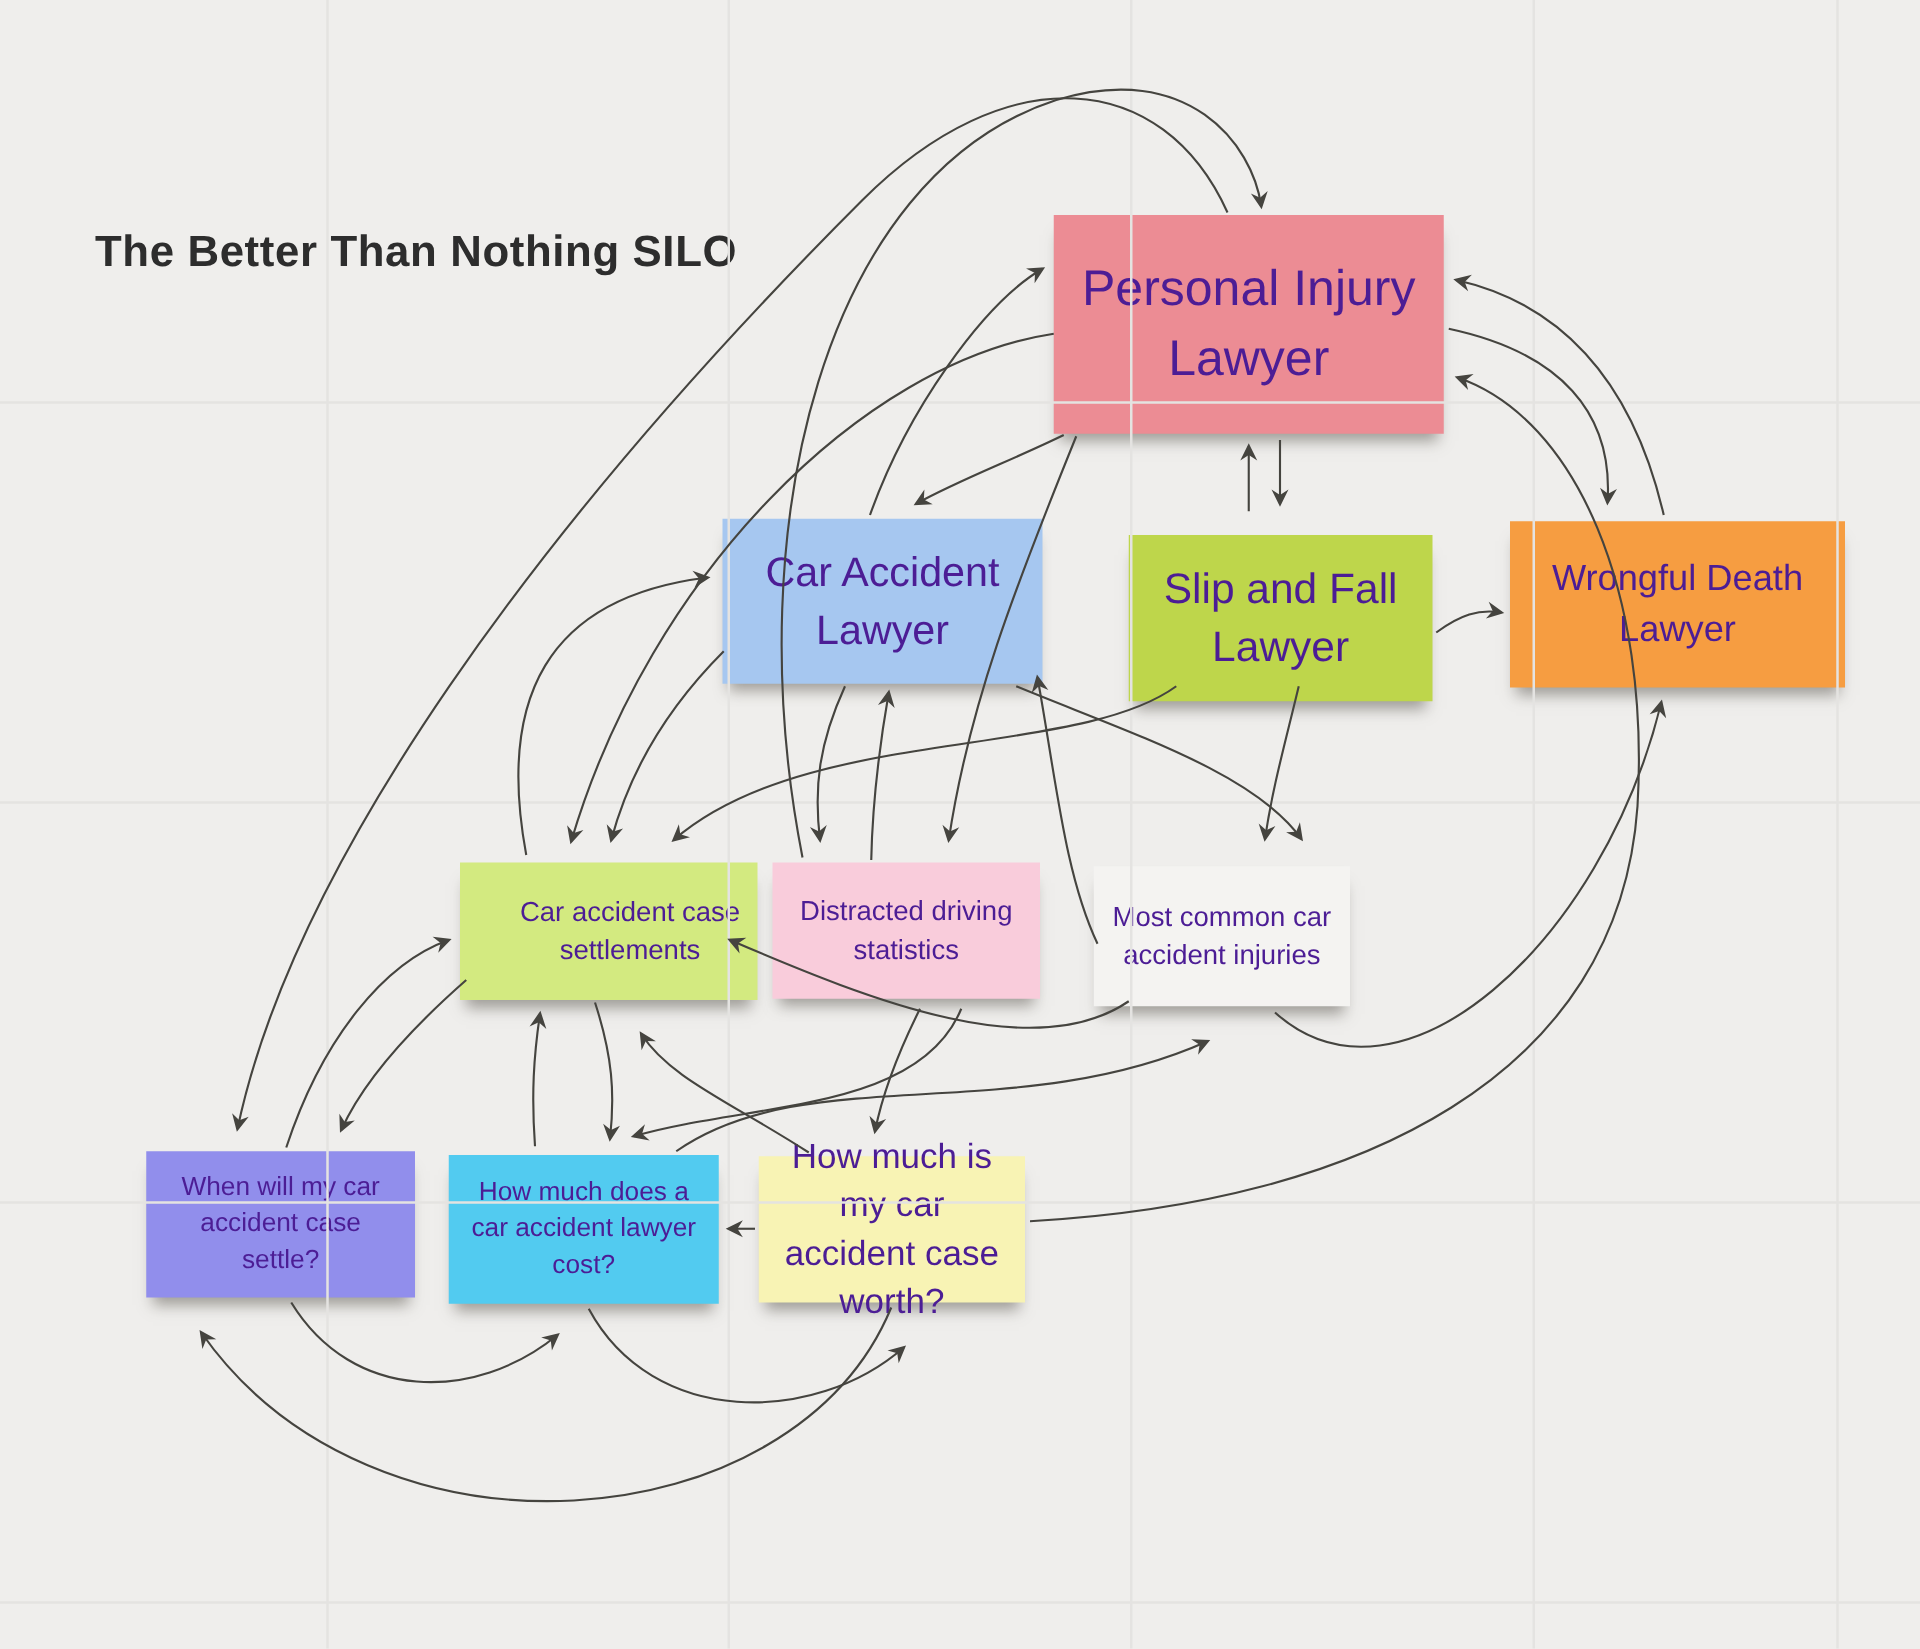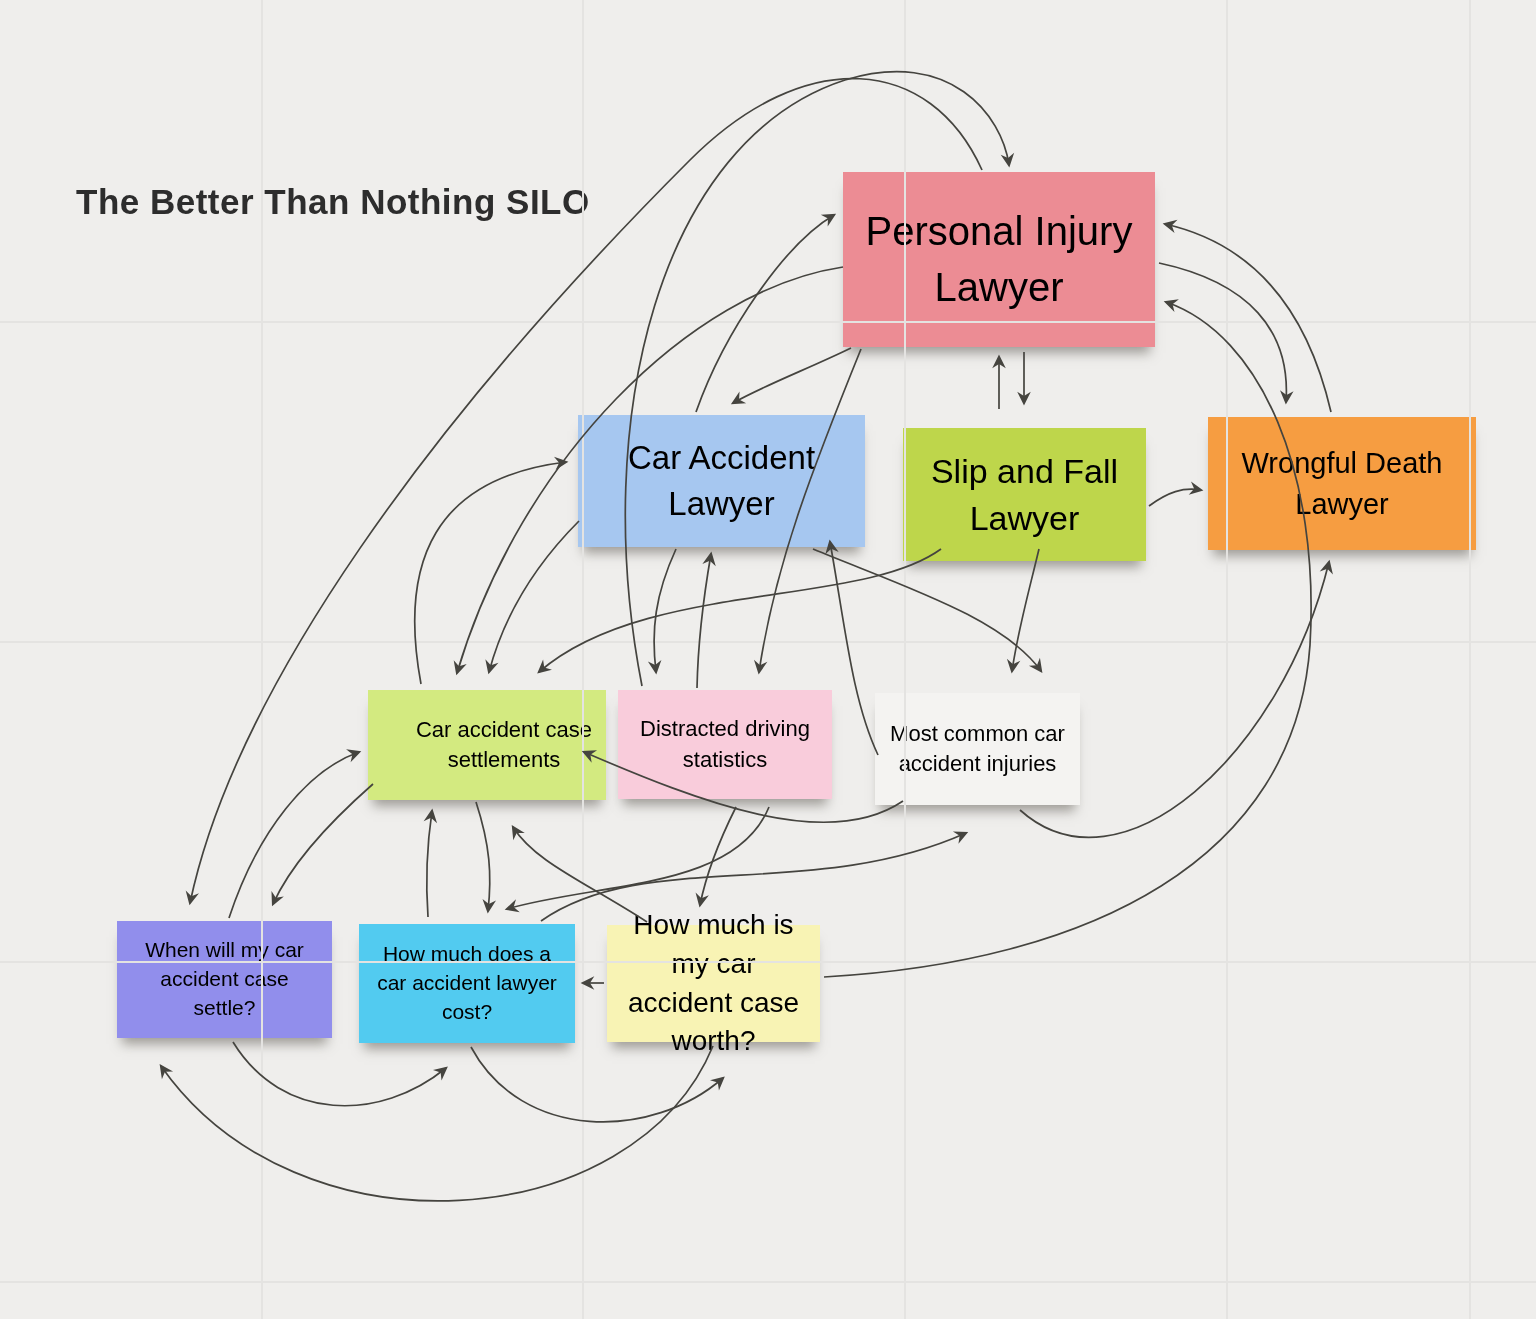--- a/index.html
+++ b/index.html
@@ -14,37 +14,37 @@
     position:absolute;left:0;top:0;width:1536px;height:1319px;
     pointer-events:none;z-index:3;
   }
   .title{
     position:absolute;left:76px;top:182px;
     font-size:35px;font-weight:700;color:#2d2d2d;
     letter-spacing:.5px;z-index:2;white-space:nowrap;
   }
   .note{
     position:absolute;display:flex;align-items:center;justify-content:center;
-    text-align:center;color:#000000;z-index:2;line-height:1.38;
+    text-align:center;color:#4c1d95;z-index:2;line-height:1.38;
     box-shadow:0 11px 11px -5px rgba(93,90,82,.55);
     cursor:default;
   }
   .note span{display:block;padding:4px 10px;}
 </style>
 </head>
 <body>
 
 <div class="board">
 
   <div class="title">The Better Than Nothing SILO</div>
 
   <div class="note" style="left: 843px; top: 172px; width: 312px; height: 175px; background: rgb(236, 140, 148); font-size: 40px;">
       <span>Personal Injury Lawyer</span>
     </div>
-  <div class="note" style="left: 578px; top: 415px; width: 287px; height: 132px; background: rgb(166, 199, 240); font-size: 33px;">
+  <div class="note" style="left: 578px; top: 415px; width: 256px; height: 132px; background: rgb(166, 199, 240); font-size: 33px;">
       <span>Car Accident Lawyer</span>
     </div>
   <div class="note" style="left: 903px; top: 415px; width: 243px; height: 133px; background: rgb(190, 214, 75); font-size: 34px; margin-top: 13px;">
       <span>Slip and Fall Lawyer</span>
     </div>
   <div class="note" style="left: 1208px; top: 417px; width: 268px; height: 133px; background: rgb(246, 157, 65); font-size: 29px;">
       <span>Wrongful Death Lawyer</span>
     </div>
   <div class="note" style="left: 368px; top: 690px; width: 204px; height: 110px; background: rgb(211, 234, 128); font-size: 22px; padding-left: 34px;">
       <span>Car accident case settlements</span>

